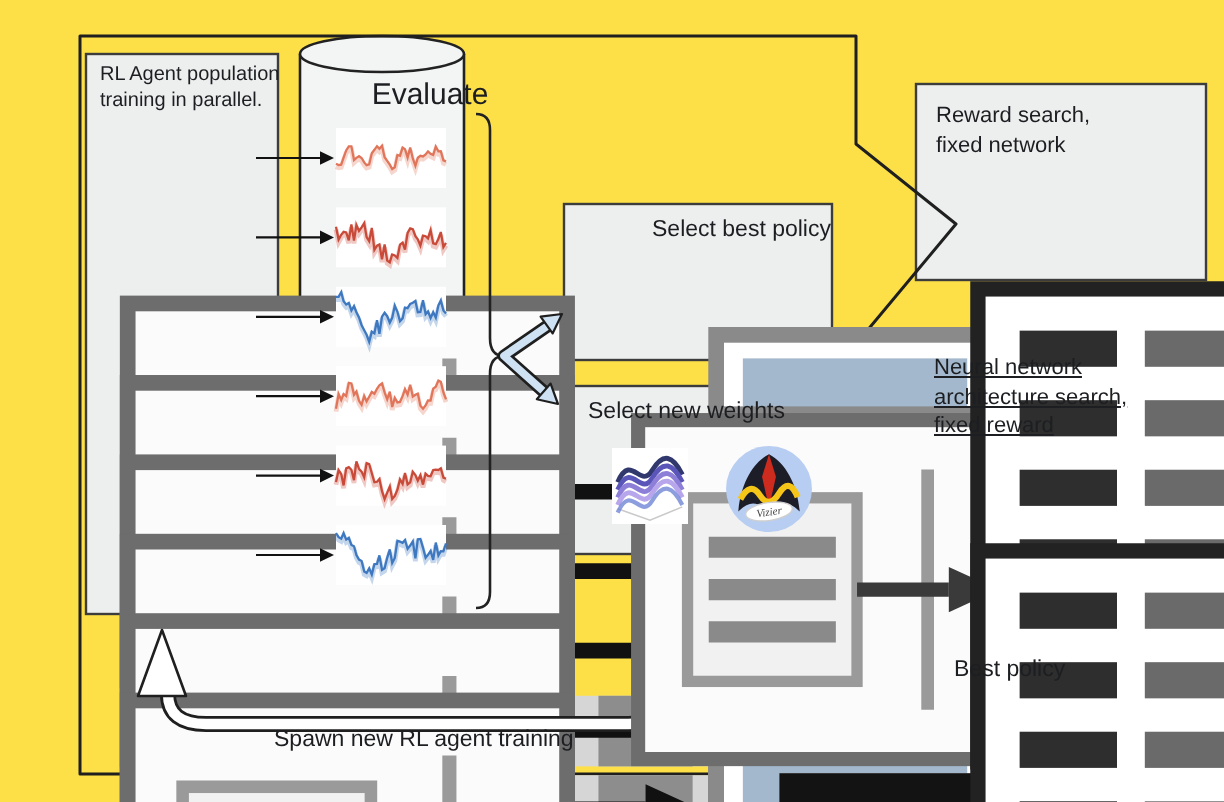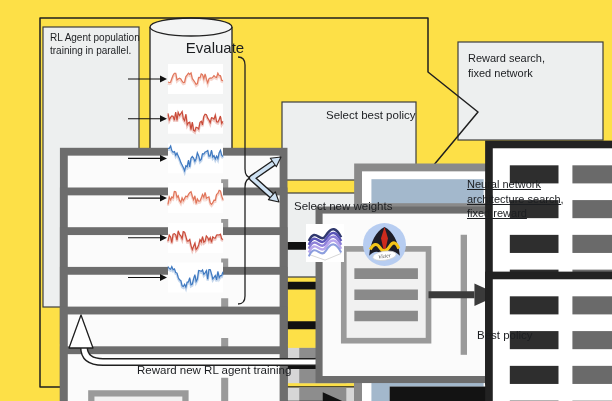--- a/index.html
+++ b/index.html
@@ -202,14 +202,14 @@
     <use href="#ic-vizier" x="362" y="222" width="45" height="45"></use>
   </svg>
 
   <div class="lbl" id="lbl-left-title">RL Agent population training in parallel.</div>
   <div class="lbl" id="lbl-evaluate">Evaluate</div>
   <div class="lbl" id="lbl-select-best">Select best policy</div>
   <div class="lbl" id="lbl-select-weights">Select new weights</div>
   <div class="lbl" id="lbl-reward">Reward search, fixed network</div>
   <div class="lbl" id="lbl-nn">Neural network architecture search, fixed reward</div>
   <div class="lbl" id="lbl-best">Best policy</div>
-  <div class="lbl" id="lbl-spawn">Reward new RL agent training</div>
+  <div class="lbl" id="lbl-spawn">Spawn new RL agent training</div>
 </div>
 
 </body></html>

